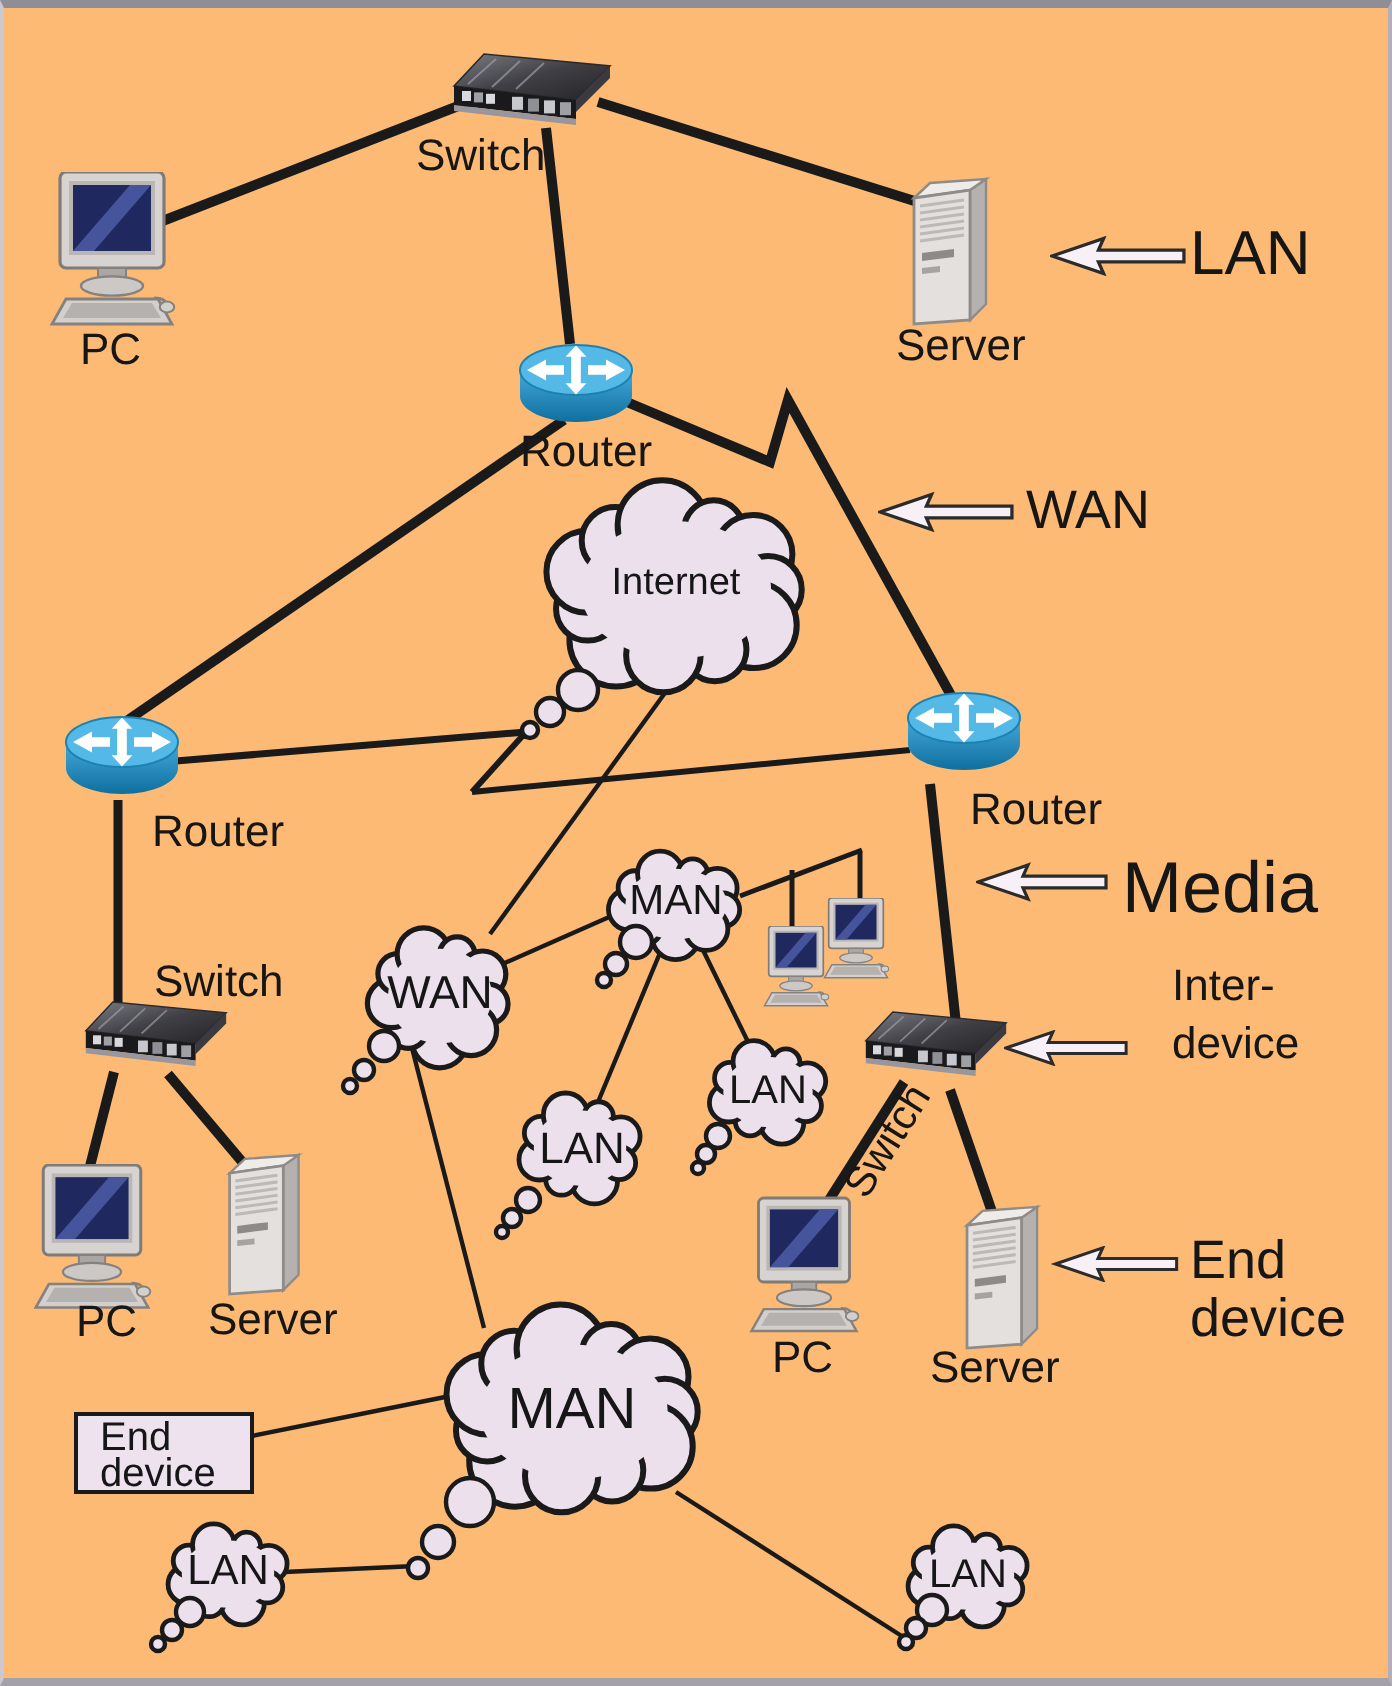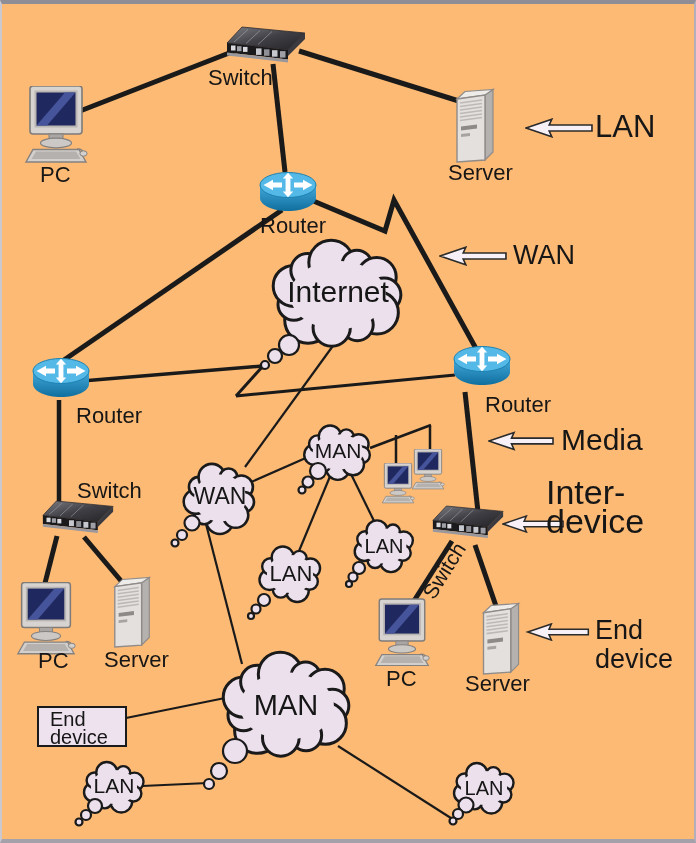--- a/index.html
+++ b/index.html
@@ -300,21 +300,21 @@
   <div class="lbl" style="left:258px;top:210px;font-size:22px">Router</div>
   <div class="lbl" style="left:74px;top:400px;font-size:22px">Router</div>
   <div class="lbl" style="left:483px;top:389px;font-size:22px">Router</div>
   <div class="lbl" style="left:75px;top:475px;font-size:22px">Switch</div>
   <div class="lbl rot" style="left:426px;top:582px;font-size:21px">Switch</div>
   <div class="lbl" style="left:36px;top:645px;font-size:22px">PC</div>
   <div class="lbl" style="left:102px;top:644px;font-size:22px">Server</div>
   <div class="lbl" style="left:384px;top:663px;font-size:22px">PC</div>
   <div class="lbl" style="left:463px;top:668px;font-size:22px">Server</div>
 
-  <div class="lbl center" style="left:336px;top:288px;font-size:30px">Internet</div>
+  <div class="lbl center" style="left:336px;top:288px;font-size:19px">Internet</div>
   <div class="lbl center" style="left:218px;top:492px;font-size:23px">WAN</div>
   <div class="lbl center" style="left:336px;top:447px;font-size:21px">MAN</div>
   <div class="lbl center" style="left:289px;top:570px;font-size:22px">LAN</div>
   <div class="lbl center" style="left:382px;top:542px;font-size:20px">LAN</div>
   <div class="lbl center" style="left:284px;top:701px;font-size:29px">MAN</div>
   <div class="lbl center" style="left:112px;top:782px;font-size:21px">LAN</div>
   <div class="lbl center" style="left:482px;top:784px;font-size:20px">LAN</div>
 
   <svg class="arrow" style="left:523px;top:114px" width="68" height="20" preserveAspectRatio="none">
       <use href="#sym-arrow"></use>
@@ -322,26 +322,26 @@
   <div class="callout" style="left:593px;top:105px;font-size:31px">LAN</div>
 
   <svg class="arrow" style="left:437px;top:242px" width="68" height="20" preserveAspectRatio="none">
       <use href="#sym-arrow"></use>
     </svg>
   <div class="callout" style="left:511px;top:236px;font-size:27px">WAN</div>
 
   <svg class="arrow" style="left:486px;top:427px" width="66" height="20" preserveAspectRatio="none">
       <use href="#sym-arrow"></use>
     </svg>
-  <div class="callout" style="left:559px;top:419px;font-size:30px">Media</div>
+  <div class="callout" style="left:559px;top:419px;font-size:36px">Media</div>
 
   <svg class="arrow" style="left:500px;top:511px" width="62" height="18" preserveAspectRatio="none">
       <use href="#sym-arrow"></use>
     </svg>
-  <div class="callout multi" style="left:544px;top:474px;font-size:34px;line-height:29px">
+  <div class="callout multi" style="left:584px;top:474px;font-size:22px;line-height:29px">
     <div>Inter-</div>
     <div>device</div>
   </div>
 
   <svg class="arrow" style="left:523px;top:619px" width="66" height="18" preserveAspectRatio="none">
       <use href="#sym-arrow"></use>
     </svg>
   <div class="callout multi" style="left:593px;top:612px;font-size:27px;line-height:29px">
     <div>End</div>
     <div>device</div>

